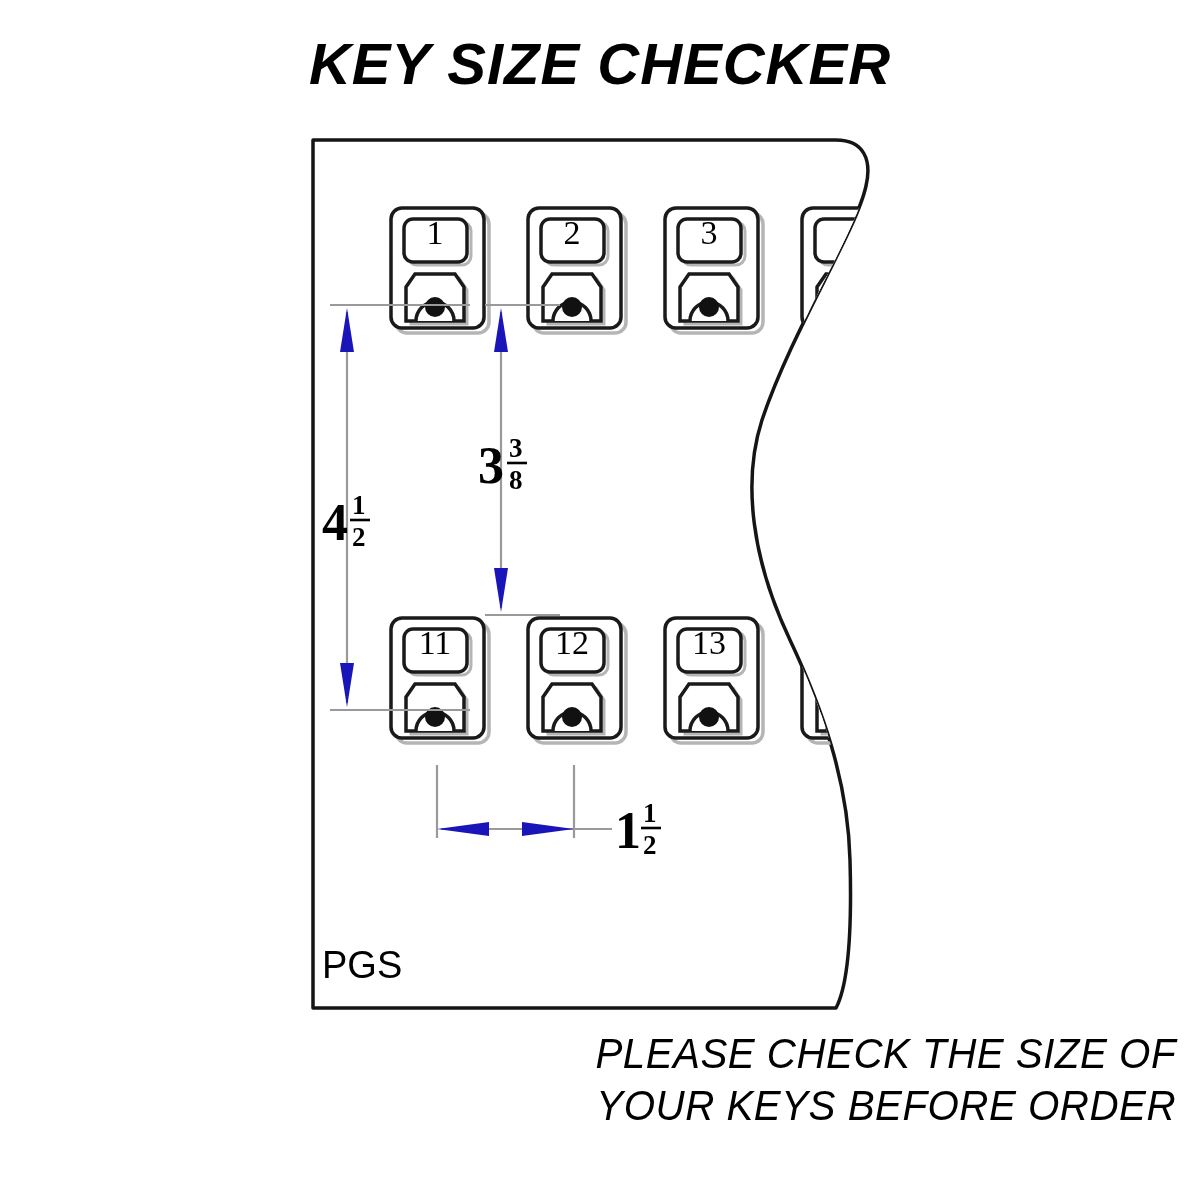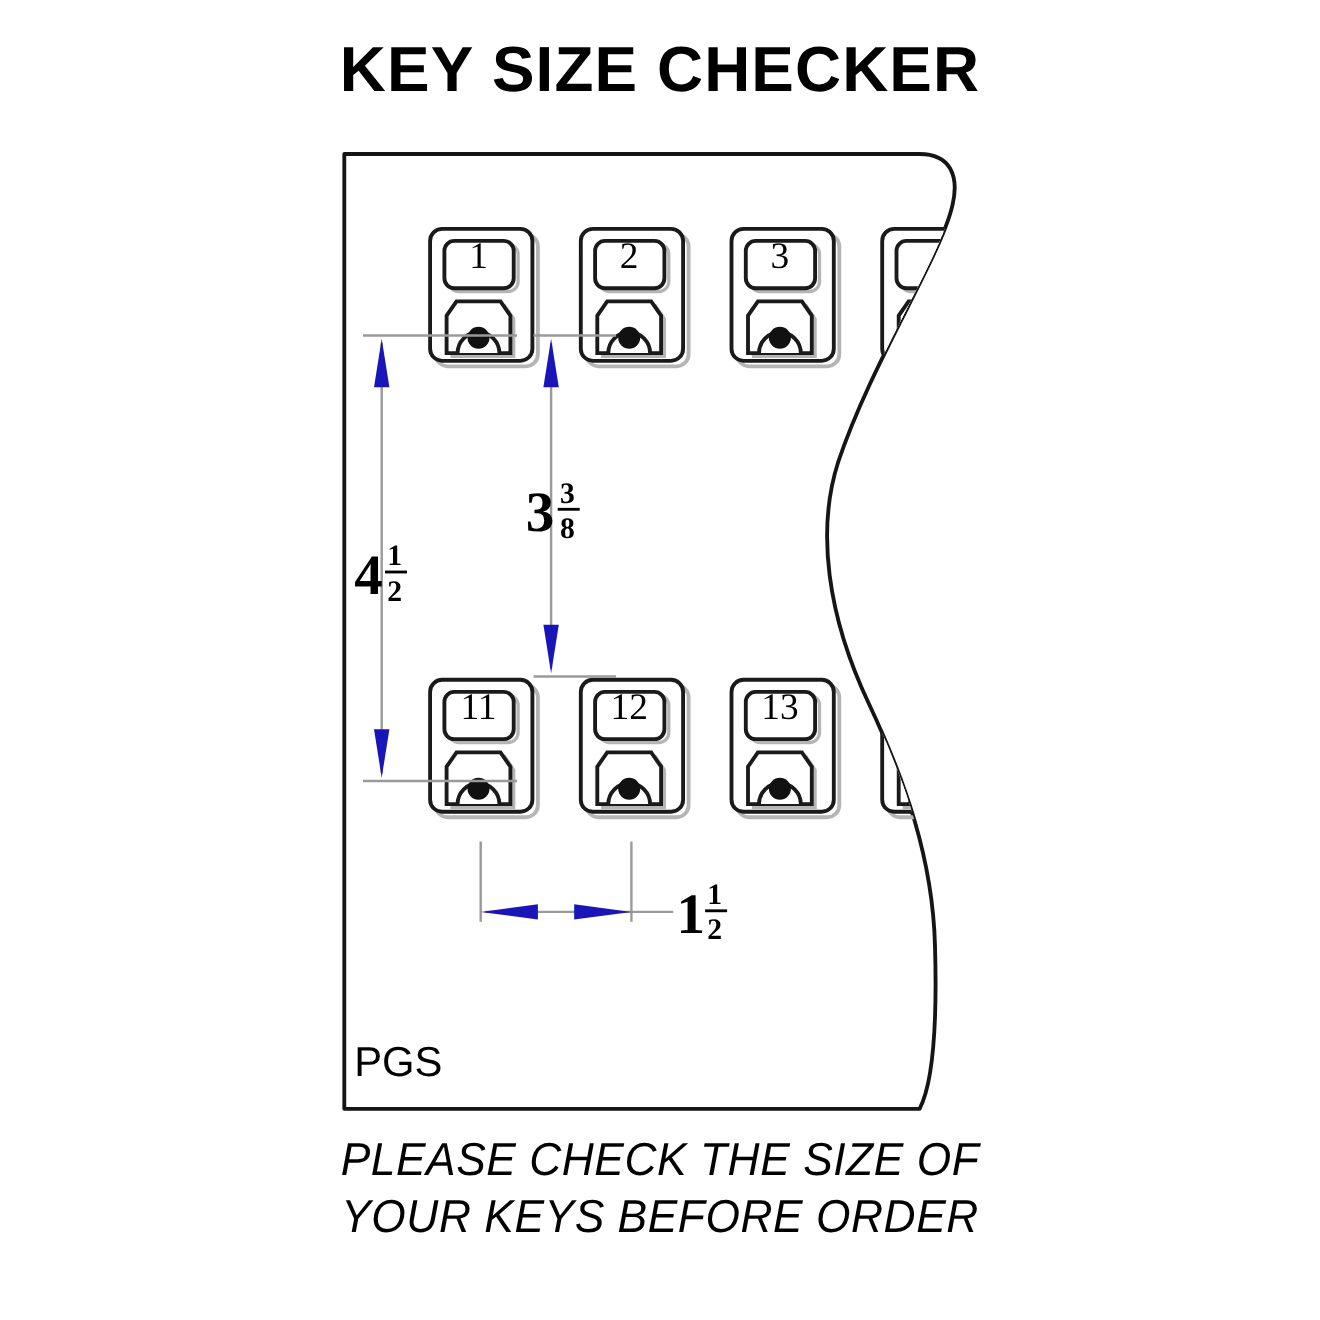--- a/index.html
+++ b/index.html
@@ -17,31 +17,32 @@
     font-family: "Liberation Sans", sans-serif;
   }
   #title {
     position: absolute;
     left: 0;
     top: 30px;
     width: 1200px;
     text-align: center;
     font-family: "Liberation Sans", sans-serif;
     font-weight: bold;
+    font-style: italic;
     font-size: 58px;
     letter-spacing: 1px;
     color: #000000;
     white-space: nowrap;
   }
   #caption {
     position: absolute;
     left: 0;
     top: 1028px;
     width: 1200px;
-    text-align: center;
+    text-align: right;
     color: #000000;
   }
   .caption-line {
     font-family: "Liberation Sans", sans-serif;
     font-style: italic;
     font-weight: normal;
     font-size: 42px;
     line-height: 52px;
     letter-spacing: 0.5px;
     transform: scaleX(0.96);

